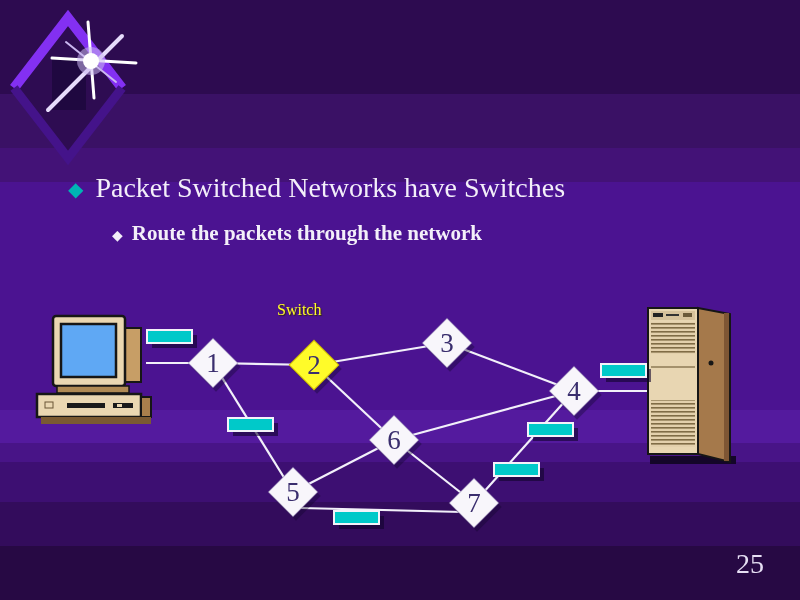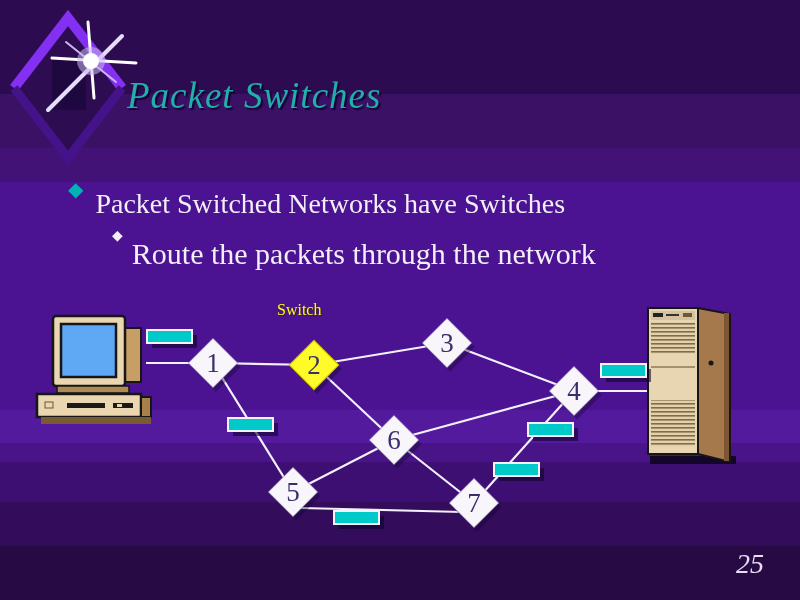--- a/index.html
+++ b/index.html
@@ -22,31 +22,31 @@
     font-style:italic;font-size:37px;letter-spacing:1px;
     color:#23AEAC;text-shadow:2px 2px 1px #140434;
     white-space:nowrap;
   }
   .bullet-row{position:absolute;display:flex;align-items:flex-start;white-space:nowrap;}
   .bullet-row.level1{left:68px;top:172px;}
   .bullet-row.level2{left:112px;top:221px;}
   .bullet-glyph{font-family:"DejaVu Sans",sans-serif;line-height:1;}
   .level1 .bullet-glyph{color:#00B4B4;font-size:20px;margin:7px 12px 0 0;}
   .level2 .bullet-glyph{color:#F3EFF9;font-size:14px;margin:7px 9px 0 0;}
-  .bullet-text{color:#F3EFF9;margin-top:16px;}
+  .bullet-text{color:#F3EFF9;}
   .level1 .bullet-text{font-size:28px;}
-  .level2 .bullet-text{font-size:30px;}
+  .level2 .bullet-text{font-size:21px;font-weight:bold;}
   .switch-label{
     position:absolute;left:277px;top:301px;
     font-size:16px;color:#FFFB2A;text-shadow:1px 1px 1px #30250a;
     white-space:nowrap;
   }
   .page-number{
     position:absolute;left:736px;top:548px;
-    font-size:28px;color:#E6DFF4;font-style:italic;
+    font-size:28px;color:#E6DFF4;
   }
   svg.overlay{position:absolute;left:0;top:0;}
   .node-num{font-family:"Liberation Serif",serif;}
 </style>
 </head>
 <body>
 
 <div class="slide">
 
   <svg class="overlay" width="160" height="180" viewBox="0 0 160 180">
@@ -57,21 +57,20 @@
     <g>
       <line x1="122" y1="36" x2="48" y2="110" stroke="#E6DCFB" stroke-width="4" stroke-linecap="round"></line>
       <line x1="88" y1="22" x2="94" y2="98" stroke="#FFFFFF" stroke-width="3" stroke-linecap="round"></line>
       <line x1="52" y1="58" x2="136" y2="63" stroke="#FFFFFF" stroke-width="3" stroke-linecap="round"></line>
       <line x1="66" y1="42" x2="116" y2="82" stroke="#CBB8F0" stroke-width="2" stroke-linecap="round"></line>
       <circle cx="91" cy="61" r="14" fill="#CBB8F0" opacity="0.55"></circle>
       <circle cx="91" cy="61" r="8" fill="#FFFFFF"></circle>
     </g>
   </svg>
 
-  <div class="title">Packet Switches</div>
 
   <div class="bullet-row level1">
     <span class="bullet-glyph">◆</span>
     <span class="bullet-text">Packet Switched Networks have Switches</span>
   </div>
   <div class="bullet-row level2">
     <span class="bullet-glyph">◆</span>
     <span class="bullet-text">Route the packets through the network</span>
   </div>
 

